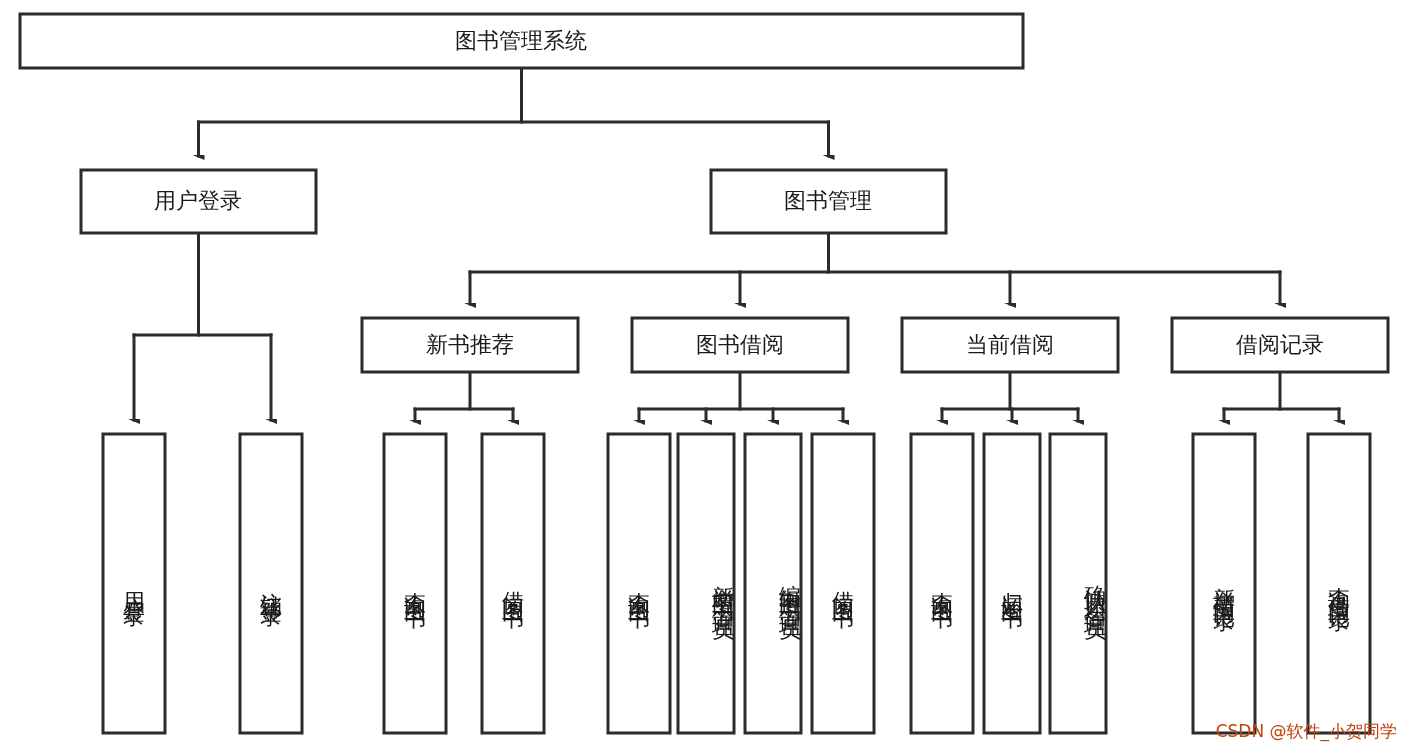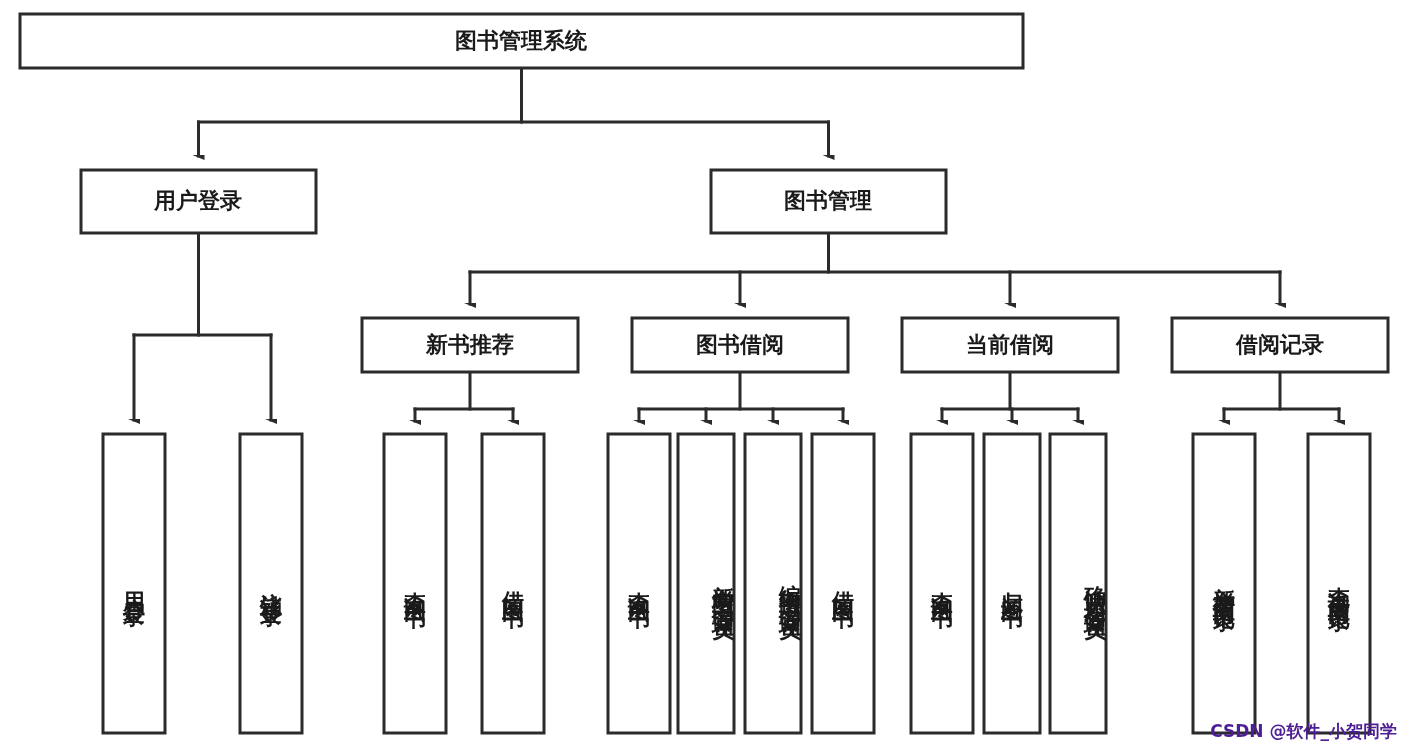--- a/index.html
+++ b/index.html
@@ -11,21 +11,20 @@
     width: 1405px;
     height: 747px;
     font-family: "DejaVu Sans", "Liberation Sans", sans-serif;
     overflow: hidden;
   }
   #diagram-root {
     position: relative;
     width: 1405px;
     height: 747px;
     background: #ffffff;
-    font-weight: bold;
   }
   svg#flow {
     position: absolute;
     left: 0;
     top: 0;
     width: 1405px;
     height: 747px;
   }
   .node-box {
     fill: #ffffff;
@@ -63,21 +62,21 @@
     text-align: center;
     white-space: nowrap;
     pointer-events: none;
   }
   .watermark {
     position: absolute;
     right: 8px;
     bottom: 4px;
     font-family: "DejaVu Sans", "Liberation Sans", sans-serif;
     font-size: 17px;
-    color: #4c1d95;
+    color: #c2410c;
     white-space: nowrap;
   }
 </style>
 </head>
 <body>
 
 <div id="diagram-root">
 
   <svg id="flow" viewBox="0 0 1405 747">
     <defs>

